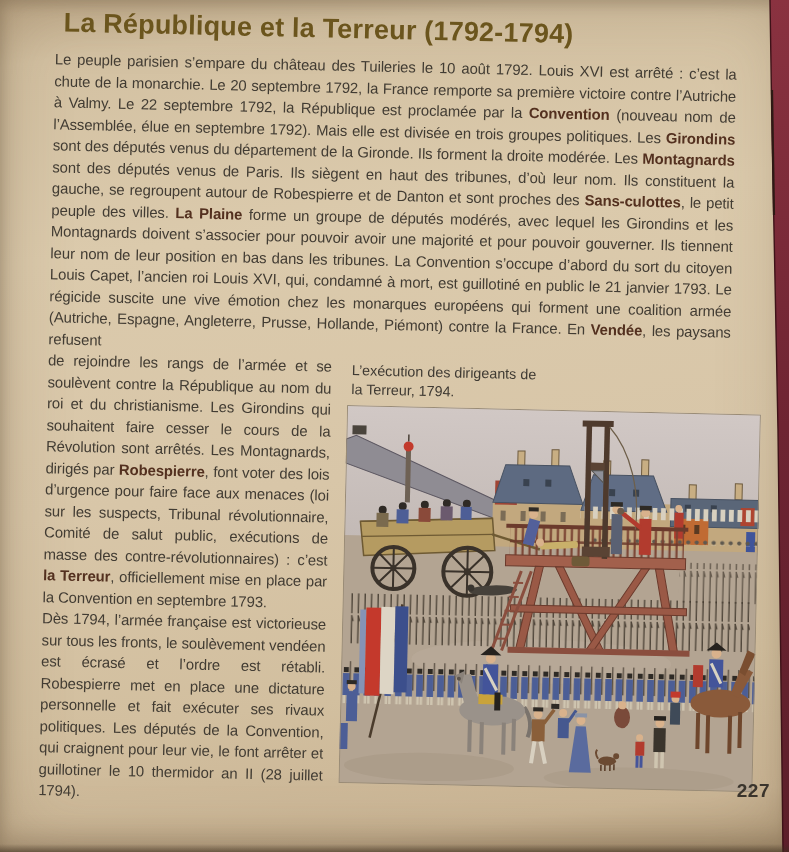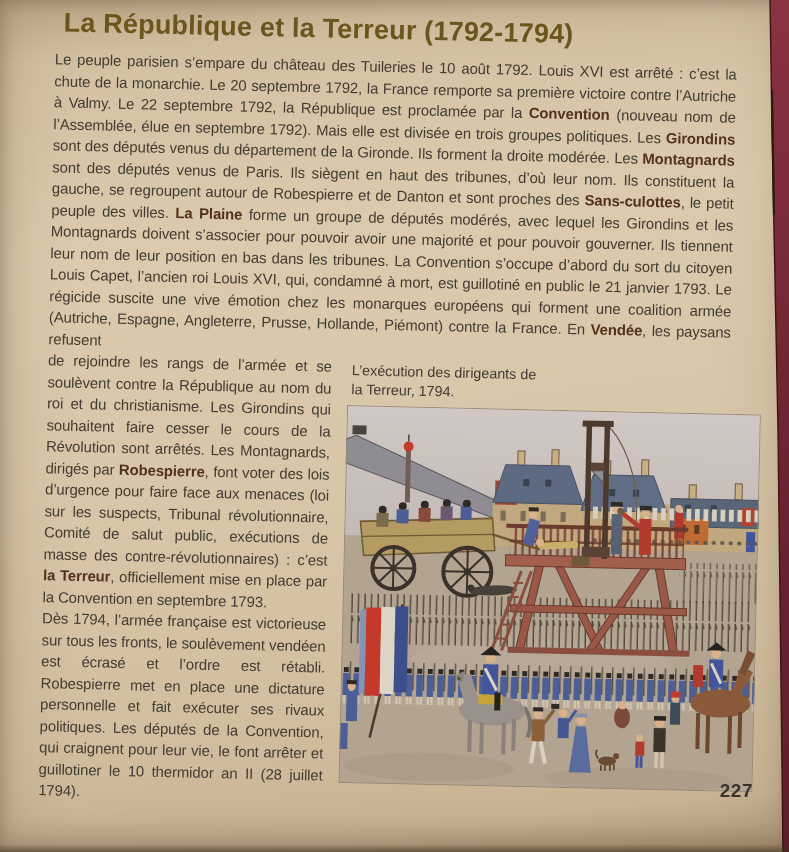--- a/index.html
+++ b/index.html
@@ -33,21 +33,21 @@
   .kw{font-weight:bold;color:#53301f;}
   figure.exec-figure{
     float:right;width:414px;margin:4px 0 6px 16px;padding:0;
   }
   figcaption{
     font-size:14.3px;line-height:18.5px;letter-spacing:0;
     color:#3f3a33;max-width:192px;text-align:left;margin:0 0 7px 4px;
   }
   .artwork{display:block;width:414px;height:378px;}
   .page-number{
-    position:absolute;top:780px;right:36px;
+    position:absolute;top:780px;right:19px;
     font-size:19px;font-weight:bold;color:#3a342c;letter-spacing:.5px;
   }
 </style>
 </head>
 <body>
 
 <div class="photo">
 
   <div class="content">
     <h1 class="title">La République et la Terreur (1792-1794)</h1>

